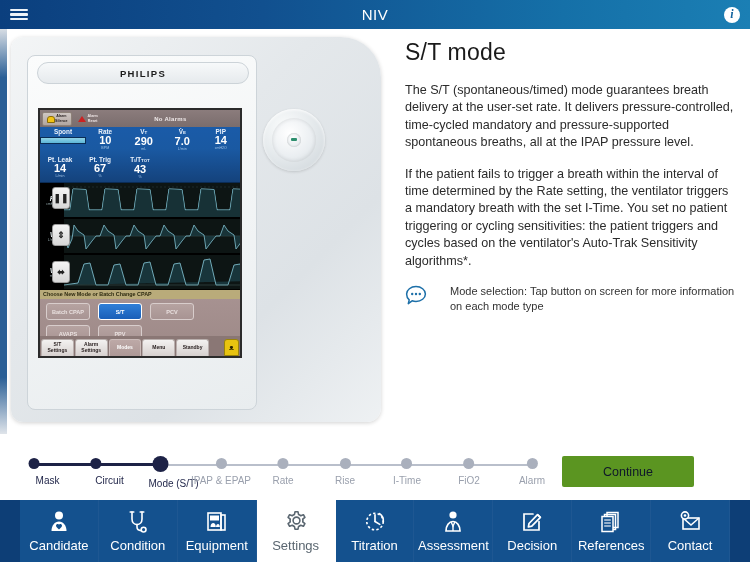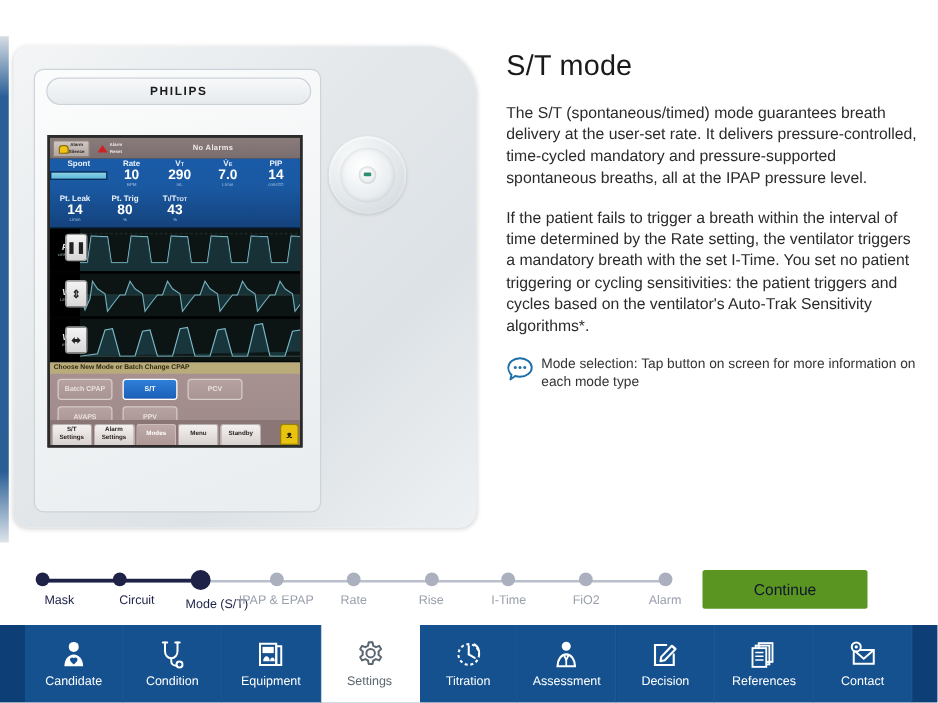--- a/index.html
+++ b/index.html
@@ -183,21 +183,21 @@
   .vtab.active { background: linear-gradient(to bottom,#bda9a7,#ad9896); color: #fff; border-color: #cbbbb9; }
   .vtab.icon-tab { flex: 0 0 13px; background: #8a7775; border: none; }
   .vtab.yellow-tab {
     flex: 0 0 15px; background: #e8c310; border: 1px solid #9a8309; color: #2a2302; font-size: 8px;
   }
 
   
   .article { position: absolute; left: 405px; top: 10px; width: 330px; }
   .article h1 { font-size: 23px; font-weight: normal; color: #1a1a1a; margin-bottom: 16px; letter-spacing: .2px; }
   .article p { font-size: 12.6px; line-height: 17.4px; color: #2b2b2b; margin-bottom: 14px; }
-  .callout { display: flex; gap: 6px; margin-top: 6px; margin-bottom: 12px; }
+  .callout { display: flex; gap: 23px; margin-top: 6px; margin-bottom: 12px; }
   .bubble-icon { flex: 0 0 22px; margin-top: 1px; }
   .callout-text { font-size: 11px; line-height: 14.5px; color: #333; }
   .note { font-size: 11px; line-height: 14.6px; color: #333; padding-left: 31px; }
 
   
   .stepper-zone {
     position: absolute; left: 0; top: 450px; width: 750px; height: 50px; background: #fff;
   }
   .stepper { position: absolute; left: 30px; top: 6px; width: 510px; height: 36px; }
   .track { position: absolute; left: 4px; top: 8px; width: 500px; height: 2px; background: #b9bfcb; }
@@ -220,30 +220,39 @@
   .bottomnav {
     position: absolute; left: 0; top: 500px; width: 750px; height: 62px;
     background: #0d3e76; display: flex;
   }
   .nav-pad { width: 20px; background: #0d3e76; }
   .navitem {
     flex: 1; display: flex; flex-direction: column; align-items: center; justify-content: center;
     gap: 4px; color: #ffffff; cursor: pointer;
     border-right: 1px solid #1e5792; background: #14518e;
   }
-  .navitem .nlabel { font-size: 10px; }
+  .navitem .nlabel { font-size: 13px; }
   .navitem.active { background: #ffffff; color: #5a6670; border-right: 1px solid #ffffff; }
   .navitem svg { display: block; }
   .nav-tail { width: 20px; background: #0d3e76; }
 </style>
 </head>
 <body>
 
 <div id="app">
 
+  <div class="topbar">
+    <div class="hamburger">
+      <span></span>
+        <span></span>
+        <span></span>
+    </div>
+    <div class="topbar-title">NIV</div>
+    <div class="info-icon">i</div>
+  </div>
 
   <div class="content">
     <div class="left-strip"></div>
 
     <div class="vent-wrap">
       <div class="vent-body">
 
         <div class="knob-outer">
           <div class="knob-mid">
             <div class="knob-in">
@@ -305,21 +314,21 @@
                 </div>
               </div>
               <div class="vrow">
                 <div class="vcell">
                   <div class="vlab">Pt. Leak</div>
                   <div class="vval">14</div>
                   <div class="vunit">L/min</div>
                 </div>
                 <div class="vcell">
                   <div class="vlab">Pt. Trig</div>
-                  <div class="vval">80</div>
+                  <div class="vval">67</div>
                   <div class="vunit">%</div>
                 </div>
                 <div class="vcell">
                   <div class="vlab">T<sub>I</sub>/T<sub>TOT</sub></div>
                   <div class="vval">43</div>
                   <div class="vunit">%</div>
                 </div>
                 <div class="vcell"></div>
                 <div class="vcell"></div>
               </div>

